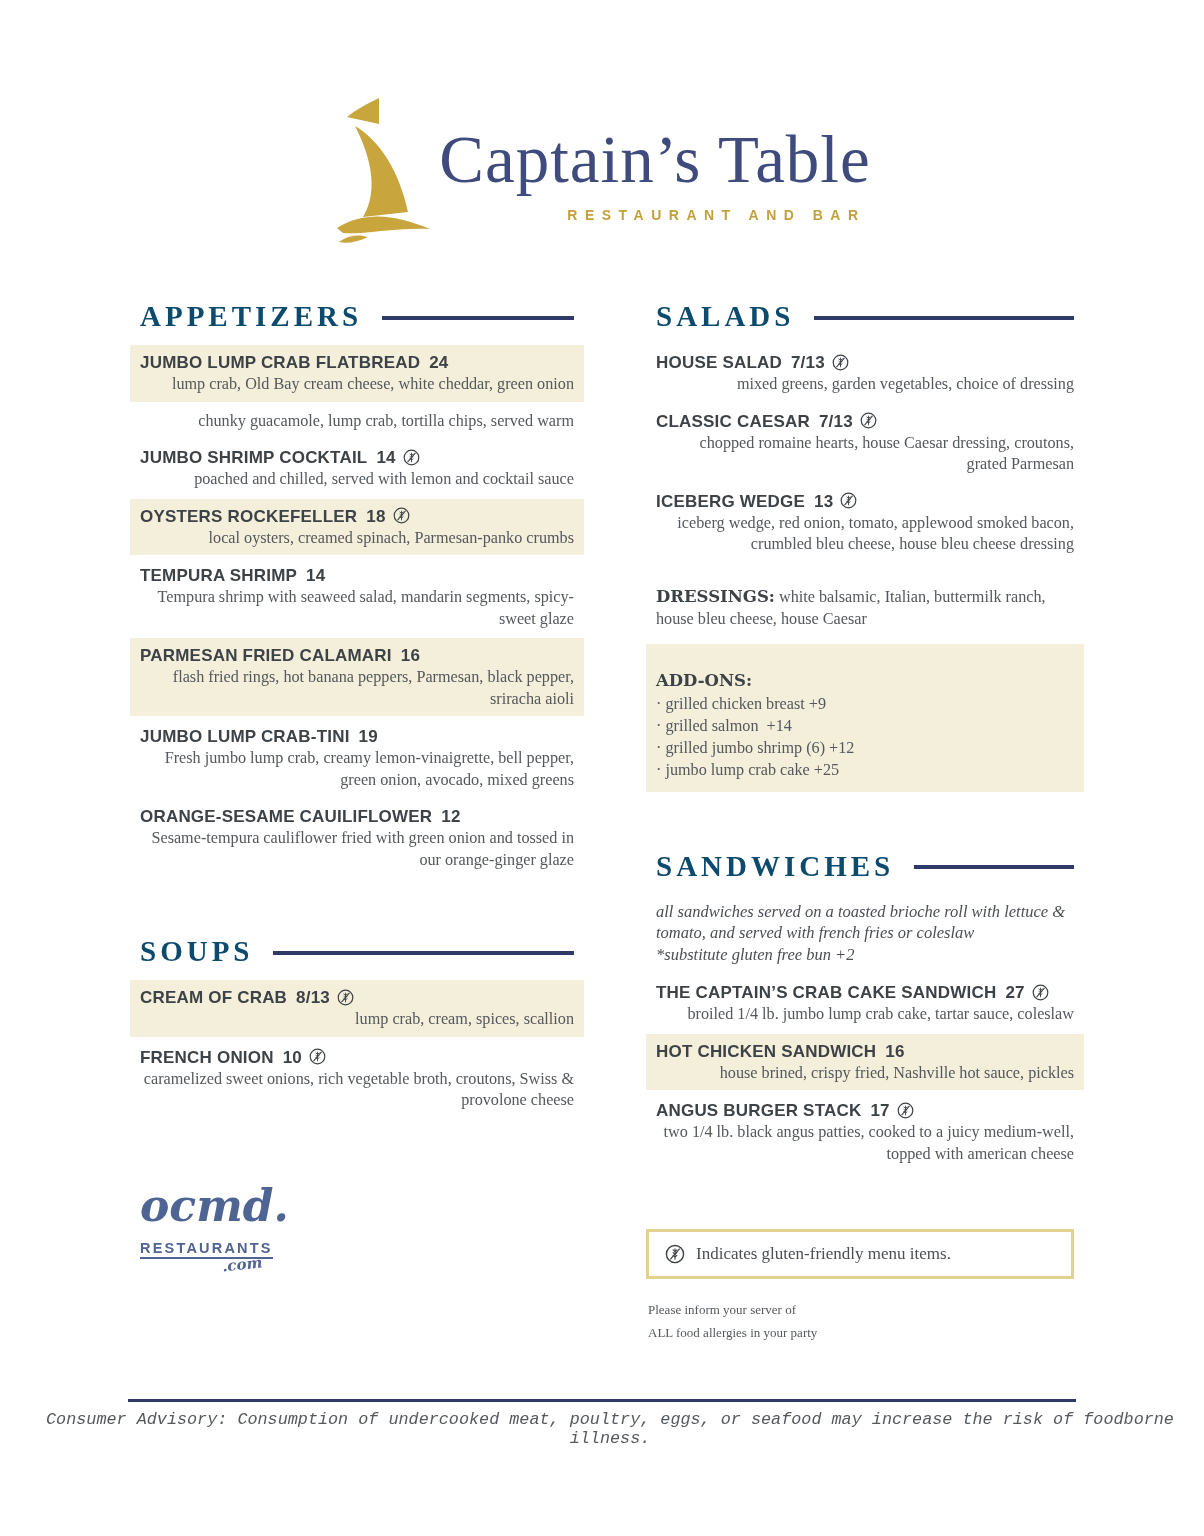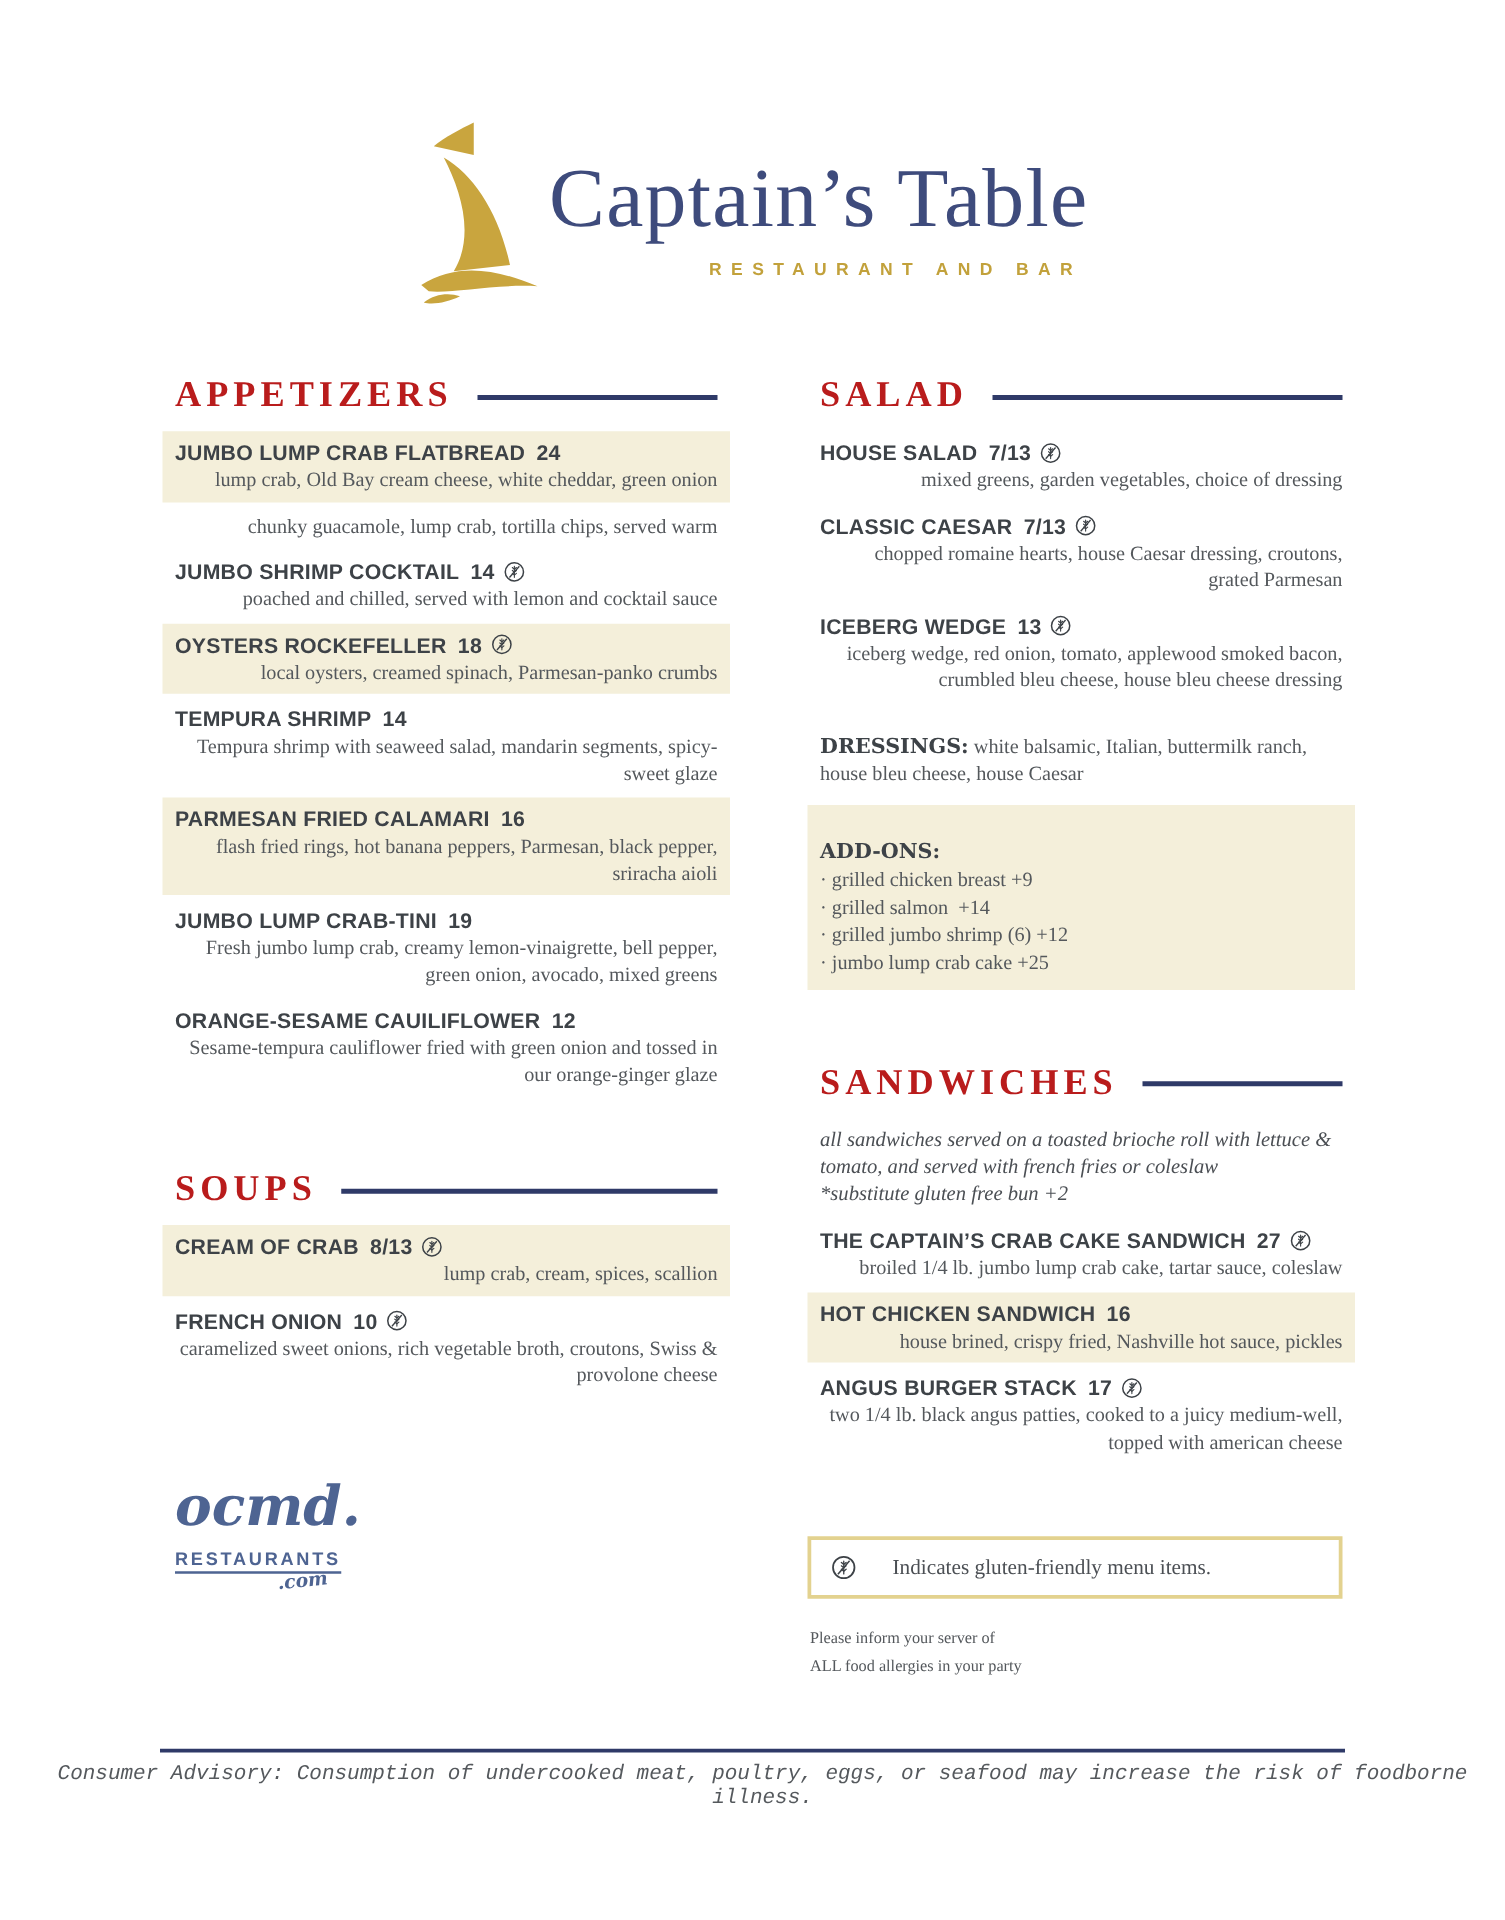--- a/index.html
+++ b/index.html
@@ -16,42 +16,42 @@
   .logo-text { display:flex; flex-direction:column; }
   .logo-title { font-family:"Liberation Serif", serif; font-weight:400; font-size:67px; letter-spacing:1px; color:#3e4b7c; line-height:1; }
   .logo-sub { font-family:"Liberation Sans", sans-serif; font-weight:700; font-size:14px; letter-spacing:7.5px; color:#c2a13b; margin-top:14px; margin-left:128px; }
 
   
   .cols { position:absolute; top:300px; left:140px; width:934px; display:flex; }
   .col-left  { width:434px; margin-right:82px; }
   .col-right { width:418px; }
 
   .sec { display:flex; align-items:center; margin-bottom:18px; }
-  .sec-title { font-family:"Liberation Serif", serif; font-weight:700; font-size:29px; letter-spacing:4px; color:#b91c1c; white-space:nowrap; }
+  .sec-title { font-family:"Liberation Serif", serif; font-weight:700; font-size:29px; letter-spacing:4px; color:#0c4a6e; white-space:nowrap; }
   .sec-rule { flex:1; height:4px; background:#2f3a68; margin-left:20px; margin-top:2px; }
 
   .item { margin-bottom:14px; }
   .item.hl { background:#f4efda; padding:6px 10px; margin:-6px -10px 9px -10px; }
   .item-title { font-family:Liberation Sans, sans-serif; font-weight:700; font-size:17px; line-height:23px; color:#3d4247; letter-spacing:0.2px; }
   .item-price { margin-left:9px; }
   .item-desc { font-family:"Liberation Serif", serif; font-size:16.2px; line-height:21.5px; color:#54585c;text-align:right; }
   .gf { width:17px; height:17px; color:#3d4247; vertical-align:-2.5px; margin-left:7px; }
   .soups-sec { margin-top:64px; }
   .sand-sec { margin-top:58px; }
 
   .dressings { margin-top:30px; margin-bottom:14px; font-family:"Liberation Serif", serif; font-size:16.2px; line-height:22px; color:#54585c; }
   .dressings b { font-family:"DejaVu Serif", serif; font-weight:700; font-size:16.5px; color:#3d4247; }
 
   .addons { background:#f4efda; padding:25px 10px 11px 10px; margin:0 -10px; }
   .addons-title { font-family:"DejaVu Serif", serif; font-weight:700; font-size:16.5px; line-height:24px; color:#3d4247; }
   .addon-line { font-family:"Liberation Serif", serif; font-size:16.2px; line-height:22px; color:#54585c; white-space:pre-wrap; }
 
   .sand-note { font-family:"Liberation Serif", serif; font-style:italic; font-size:16.5px; line-height:21.5px; color:#4b4f54; margin-bottom:16px; margin-right:-16px; }
 
-  .gluten-box { margin-top:64px; border:3px solid #e3d28f; background:#fff; padding:12px 16px; display:flex; align-items:center; gap:29px;
+  .gluten-box { margin-top:64px; border:3px solid #e3d28f; background:#fff; padding:12px 16px; display:flex; align-items:center; gap:11px;
     font-family:"Liberation Serif", serif; font-size:17px; color:#4b4f54; margin-left:-10px; }
   .gluten-box .gf { width:20px; height:20px; margin-left:0; flex:0 0 auto; }
 
   .allergy { margin-top:20px; font-family:Liberation Serif, serif; font-size:13px; line-height:22.5px; color:#54585c; margin-left:-10px; padding-left:2px; }
 
   
   .ocmd { margin-top:74px; color:#4e6492; width:130px; }
   .ocmd-word { font-family:"DejaVu Serif", serif; font-weight:700; font-style:italic; font-size:44px; line-height:40px; letter-spacing:0px; }
   .ocmd-rest { font-family:"Liberation Sans", sans-serif; font-weight:700; font-size:14.5px; letter-spacing:2.2px; margin-top:14px; border-bottom:2px solid #4e6492; display:inline-block; padding-bottom:1px; }
   .ocmd-com { font-family:"DejaVu Serif", serif; font-weight:700; font-style:italic; font-size:15px; margin-left:82px; margin-top:-4px; transform:rotate(-6deg); }
@@ -167,21 +167,21 @@
         <div class="ocmd-word">ocmd.</div>
         <div class="ocmd-rest">RESTAURANTS</div>
         <div class="ocmd-com">.com</div>
       </div>
 
     </div>
 
     <div class="col-right">
 
       <div class="sec">
-        <div class="sec-title">SALAD</div>
+        <div class="sec-title">SALADS</div>
         <div class="sec-rule"></div>
       </div>
 
       <div class="item">
         <div class="item-title"><span>HOUSE SALAD</span><span class="item-price">7/13</span><svg class="gf">
               <use href="#gfsym"></use>
             </svg></div>
         <div class="item-desc">mixed greens, garden vegetables, choice of dressing</div>
       </div>
 

